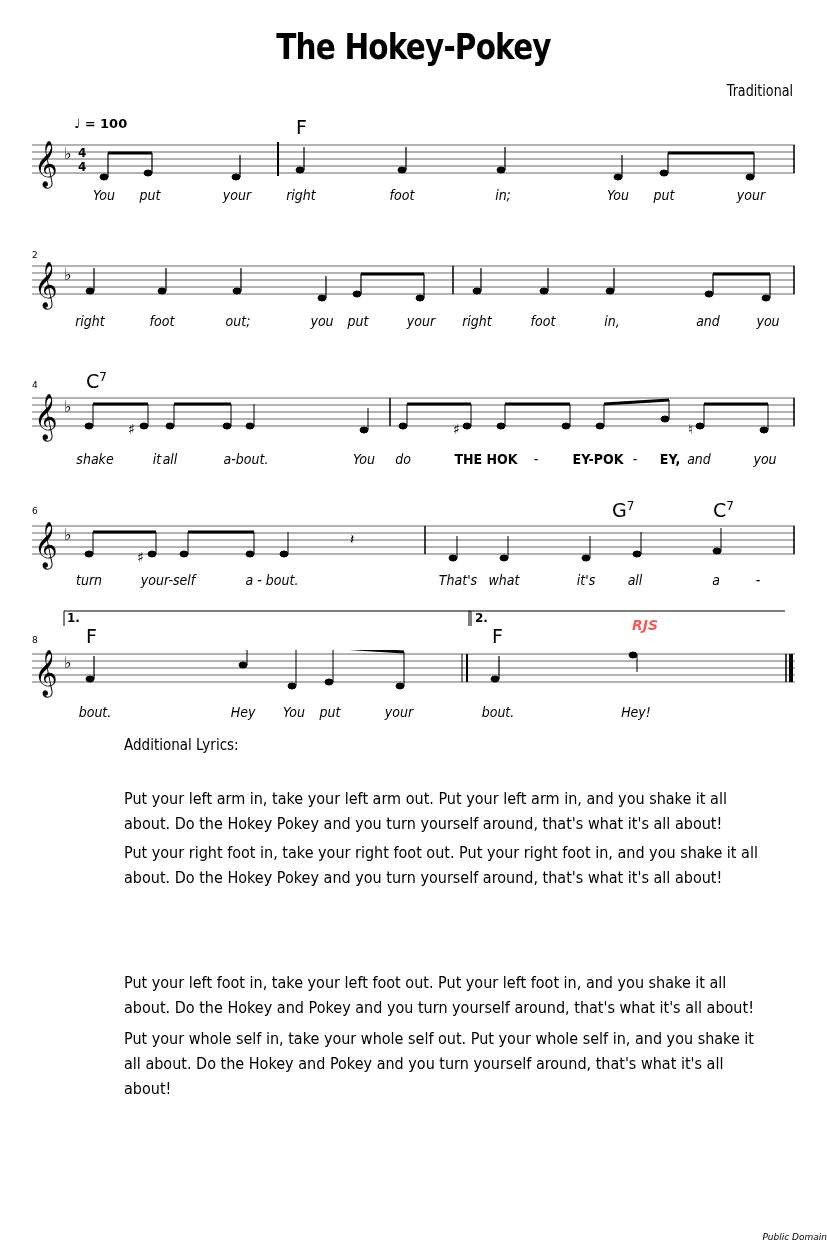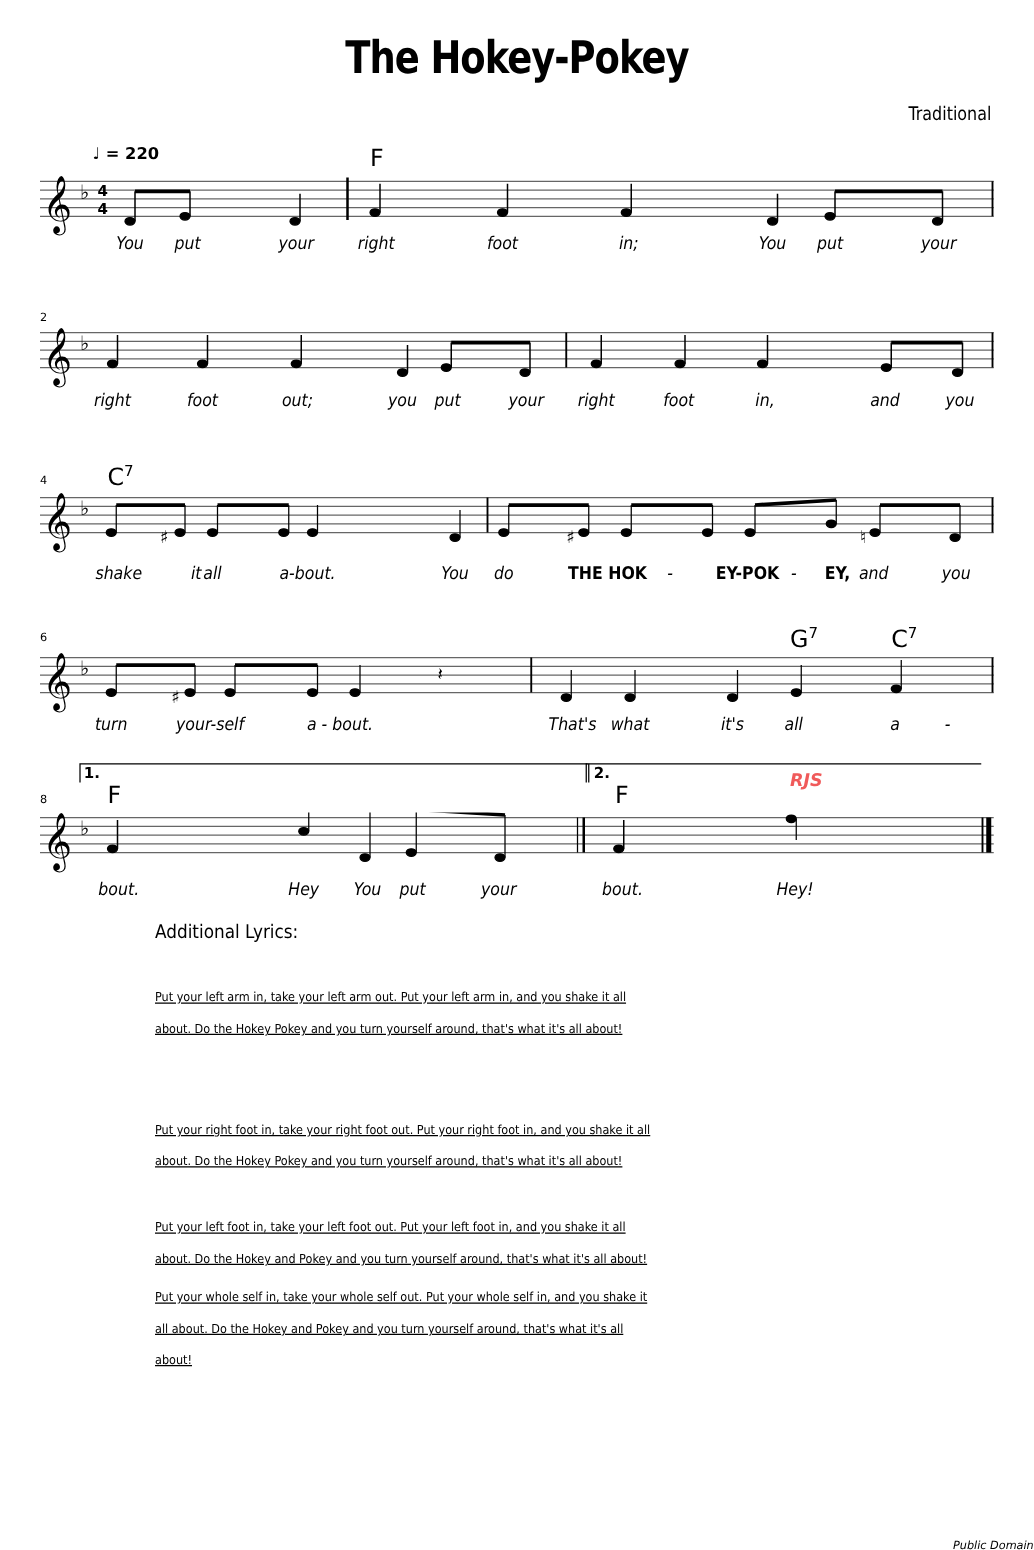--- a/index.html
+++ b/index.html
@@ -14,32 +14,32 @@
   .lyric { position: absolute; font-size: 14px; font-style: italic; white-space: nowrap;
            transform: translateX(-50%) scaleX(0.9); font-family: "DejaVu Sans", sans-serif; }
   .lyric.caps { font-style: normal; font-weight: 600; }
   .chord { position: absolute; font-size: 19px; font-family: "DejaVu Sans", sans-serif; }
   .chord sup { font-size: 12px; }
   .measnum { position: absolute; font-size: 9px; }
   .tempo { position: absolute; font-size: 13px; font-weight: bold; }
   .volta { position: absolute; font-size: 12px; font-weight: bold; }
   .rjs { position: absolute; font-size: 14px; color: #f05a5a; font-style: italic; font-weight: bold; }
   .addl-head { left: 124px; top: 736px; font-size: 15px; transform: scaleX(0.9); transform-origin: left; }
-  .verse { left: 124px; width: 640px; font-size: 10px; line-height: 25px; text-decoration: underline; }
+  .verse { left: 124px; width: 640px; font-size: 16px; line-height: 25px; }
   .verse p { margin: 0; transform: scaleX(0.9); transform-origin: left; white-space: nowrap; }
   .footer { left: 0; width: 827px; top: 1232px; text-align: right; font-size: 9px; font-style: italic; }
 </style>
 </head>
 <body>
 
 <div class="abs title">The Hokey-Pokey</div>
 <div class="abs composer">Traditional</div>
 
 <div>
-  <div class="tempo" style="left:74px;top:116px;">♩ = 220</div>
+  <div class="tempo" style="left:74px;top:116px;">♩ = 100</div>
   <div class="chord" style="left:296px;top:116px;">F</div>
   <svg class="staff-svg" style="top:135px" width="827" height="60">
     <g stroke="#666" stroke-width="1">
       <line x1="32" y1="10" x2="795" y2="10"></line>
         <line x1="32" y1="17" x2="795" y2="17"></line>
       <line x1="32" y1="24" x2="795" y2="24"></line>
         <line x1="32" y1="31" x2="795" y2="31"></line>
       <line x1="32" y1="38" x2="795" y2="38"></line>
     </g>
     <text x="34" y="42" font-size="40" font-family="DejaVu Sans">𝄞</text>
@@ -201,21 +201,21 @@
   <div class="lyric" style="left:536px;top:451px;">-</div>
   <div class="lyric caps" style="left:598px;top:451px;">EY-POK</div>
   <div class="lyric" style="left:635px;top:451px;">-</div>
   <div class="lyric caps" style="left:670px;top:451px;">EY,</div>
   <div class="lyric" style="left:699px;top:451px;">and</div>
   <div class="lyric" style="left:765px;top:451px;">you</div>
 </div>
 
 <div>
   <div class="measnum" style="left:32px;top:506px;">6</div>
-  <div class="chord" style="left:632px;top:499px;"><span>G</span><sup>7</sup></div>
+  <div class="chord" style="left:612px;top:499px;"><span>G</span><sup>7</sup></div>
   <div class="chord" style="left:713px;top:499px;"><span>C</span><sup>7</sup></div>
   <svg class="staff-svg" style="top:522px" width="827" height="60">
     <g stroke="#666" stroke-width="1">
       <line x1="32" y1="4" x2="795" y2="4"></line>
         <line x1="32" y1="11" x2="795" y2="11"></line>
       <line x1="32" y1="18" x2="795" y2="18"></line>
         <line x1="32" y1="25" x2="795" y2="25"></line>
       <line x1="32" y1="32" x2="795" y2="32"></line>
     </g>
     <text x="34" y="36" font-size="40">𝄞</text>
@@ -313,21 +313,21 @@
   <div class="lyric" style="left:399px;top:704px;">your</div>
   <div class="lyric" style="left:498px;top:704px;">bout.</div>
   <div class="lyric" style="left:636px;top:704px;">Hey!</div>
 </div>
 
 <div class="abs addl-head">Additional Lyrics:</div>
 <div class="abs verse" style="top:786px;">
   <p>Put your left arm in, take your left arm out. Put your left arm in, and you shake it all</p>
   <p>about. Do the Hokey Pokey and you turn yourself around, that's what it's all about!</p>
 </div>
-<div class="abs verse" style="top:892px;">
+<div class="abs verse" style="top:840px;">
   <p>Put your right foot in, take your right foot out. Put your right foot in, and you shake it all</p>
   <p>about. Do the Hokey Pokey and you turn yourself around, that's what it's all about!</p>
 </div>
 <div class="abs verse" style="top:970px;">
   <p>Put your left foot in, take your left foot out. Put your left foot in, and you shake it all</p>
   <p>about. Do the Hokey and Pokey and you turn yourself around, that's what it's all about!</p>
 </div>
 <div class="abs verse" style="top:1026px;">
   <p>Put your whole self in, take your whole self out. Put your whole self in, and you shake it</p>
   <p>all about. Do the Hokey and Pokey and you turn yourself around, that's what it's all</p>

